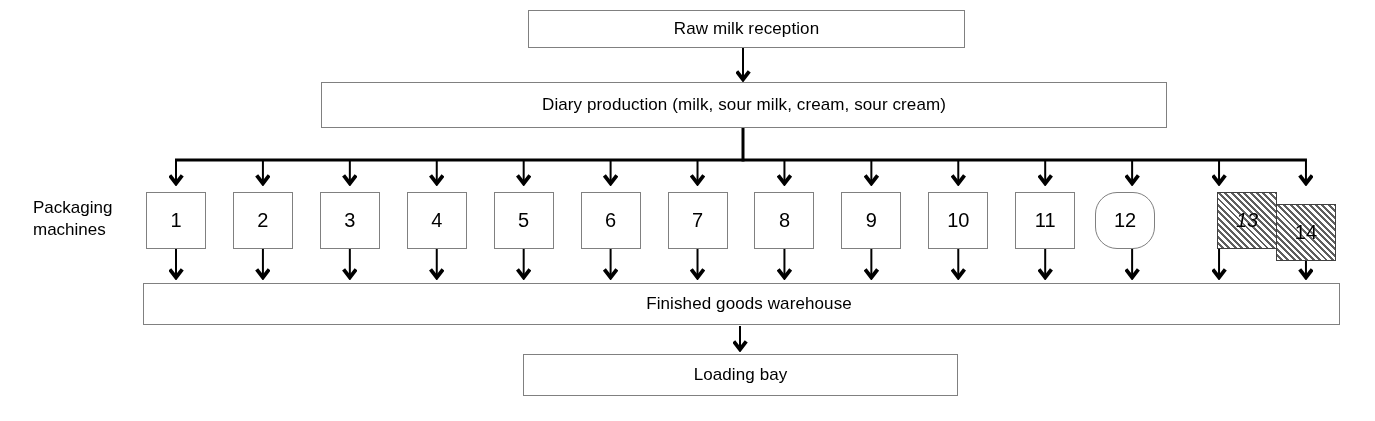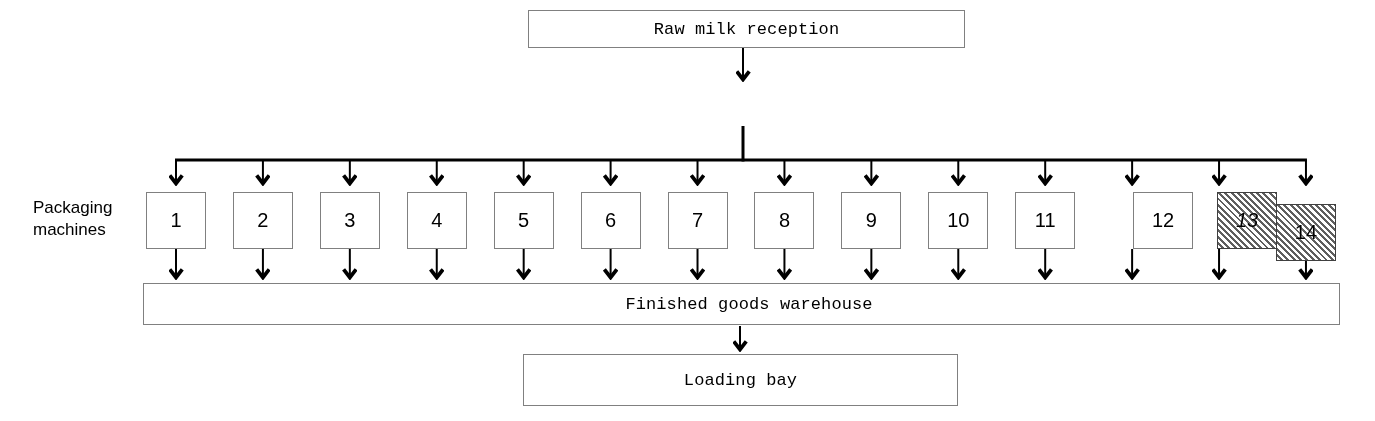--- a/index.html
+++ b/index.html
@@ -5,26 +5,26 @@
   html,body { margin:0; padding:0; background:#ffffff; }
   .canvas {
     position:relative; width:1375px; height:421px; background:#ffffff;
     font-family:"Liberation Sans", sans-serif; color:#000; overflow:hidden;
   }
   svg.connectors { position:absolute; left:0; top:0; width:1375px; height:421px; }
   .box {
     position:absolute; box-sizing:border-box; background:#ffffff;
     border:1.5px solid var(--box-border,#808080);
     display:flex; align-items:center; justify-content:center;
-    font-size:17px; letter-spacing:0.1px; white-space:nowrap;font-family:Liberation Mono, monospace;
+    font-size:17px; letter-spacing:0.1px; white-space:nowrap;
   }
   #raw       { left:528px; top:10px;  width:437px;  height:38px; }
   #diary     { left:321px; top:82px;  width:846px;  height:46px; }
   #warehouse { left:143px; top:283px; width:1197px; height:42px;padding-left:15px; }
-  #loading   { left:523px; top:354px; width:435px;  height:52px; }
+  #loading   { left:523px; top:354px; width:435px;  height:42px; }
   .side-label {
     position:absolute; left:33px; top:197px;
     font-size:17px; line-height:22px; text-align:left;
   }
   .side-label span { display:block; }
   .machine {
     position:absolute; top:192px; width:60px; height:57px; box-sizing:border-box;
     background:#ffffff; border:1.5px solid var(--box-border,#808080);
     display:flex; align-items:center; justify-content:center; font-size:20px;
   }
@@ -75,20 +75,21 @@
       <line x1="1132.12" y1="249" x2="1132.12" y2="276" stroke="#000000" stroke-width="2" marker-end="url(#arrowV)"></line>
       <line x1="1219.04" y1="160" x2="1219.04" y2="182" stroke="#000000" stroke-width="2" marker-end="url(#arrowV)"></line>
       <line x1="1219.04" y1="249" x2="1219.04" y2="276" stroke="#000000" stroke-width="2" marker-end="url(#arrowV)"></line>
       <line x1="1305.96" y1="160" x2="1305.96" y2="182" stroke="#000000" stroke-width="2" marker-end="url(#arrowV)"></line>
       <line x1="1305.96" y1="249" x2="1305.96" y2="276" stroke="#000000" stroke-width="2" marker-end="url(#arrowV)"></line>
       <line x1="740" y1="326" x2="740" y2="348" stroke="#000000" stroke-width="2" marker-end="url(#arrowV)"></line>
     </svg>
 
   <div class="box" id="raw">Raw milk reception</div>
 
+  <div class="box" id="diary">Diary production (milk, sour milk, cream, sour cream)</div>
 
   <div class="side-label">
     <span>Packaging</span>
     <span>machines</span>
   </div>
 
   <div id="machines">
       <div class="machine" style="left: 146px;">
         <span>1</span>
       </div>
@@ -115,21 +116,21 @@
       </div>
       <div class="machine" style="left: 841.36px;">
         <span>9</span>
       </div>
       <div class="machine" style="left: 928.28px;">
         <span>10</span>
       </div>
       <div class="machine" style="left: 1015.2px; text-align: center;">
         <span>11</span>
       </div>
-      <div class="machine" style="left: 1133px;">
+      <div class="machine" style="left: 1095px; border-radius: 22px;">
         <span>12</span>
       </div>
       <div class="machine hatched" style="left: 1217px; font-style: italic;">
         <span>13</span>
       </div>
       <div class="machine hatched" style="left: 1275.96px; margin-top: 12px;">
         <span>14</span>
       </div>
     </div>
 

